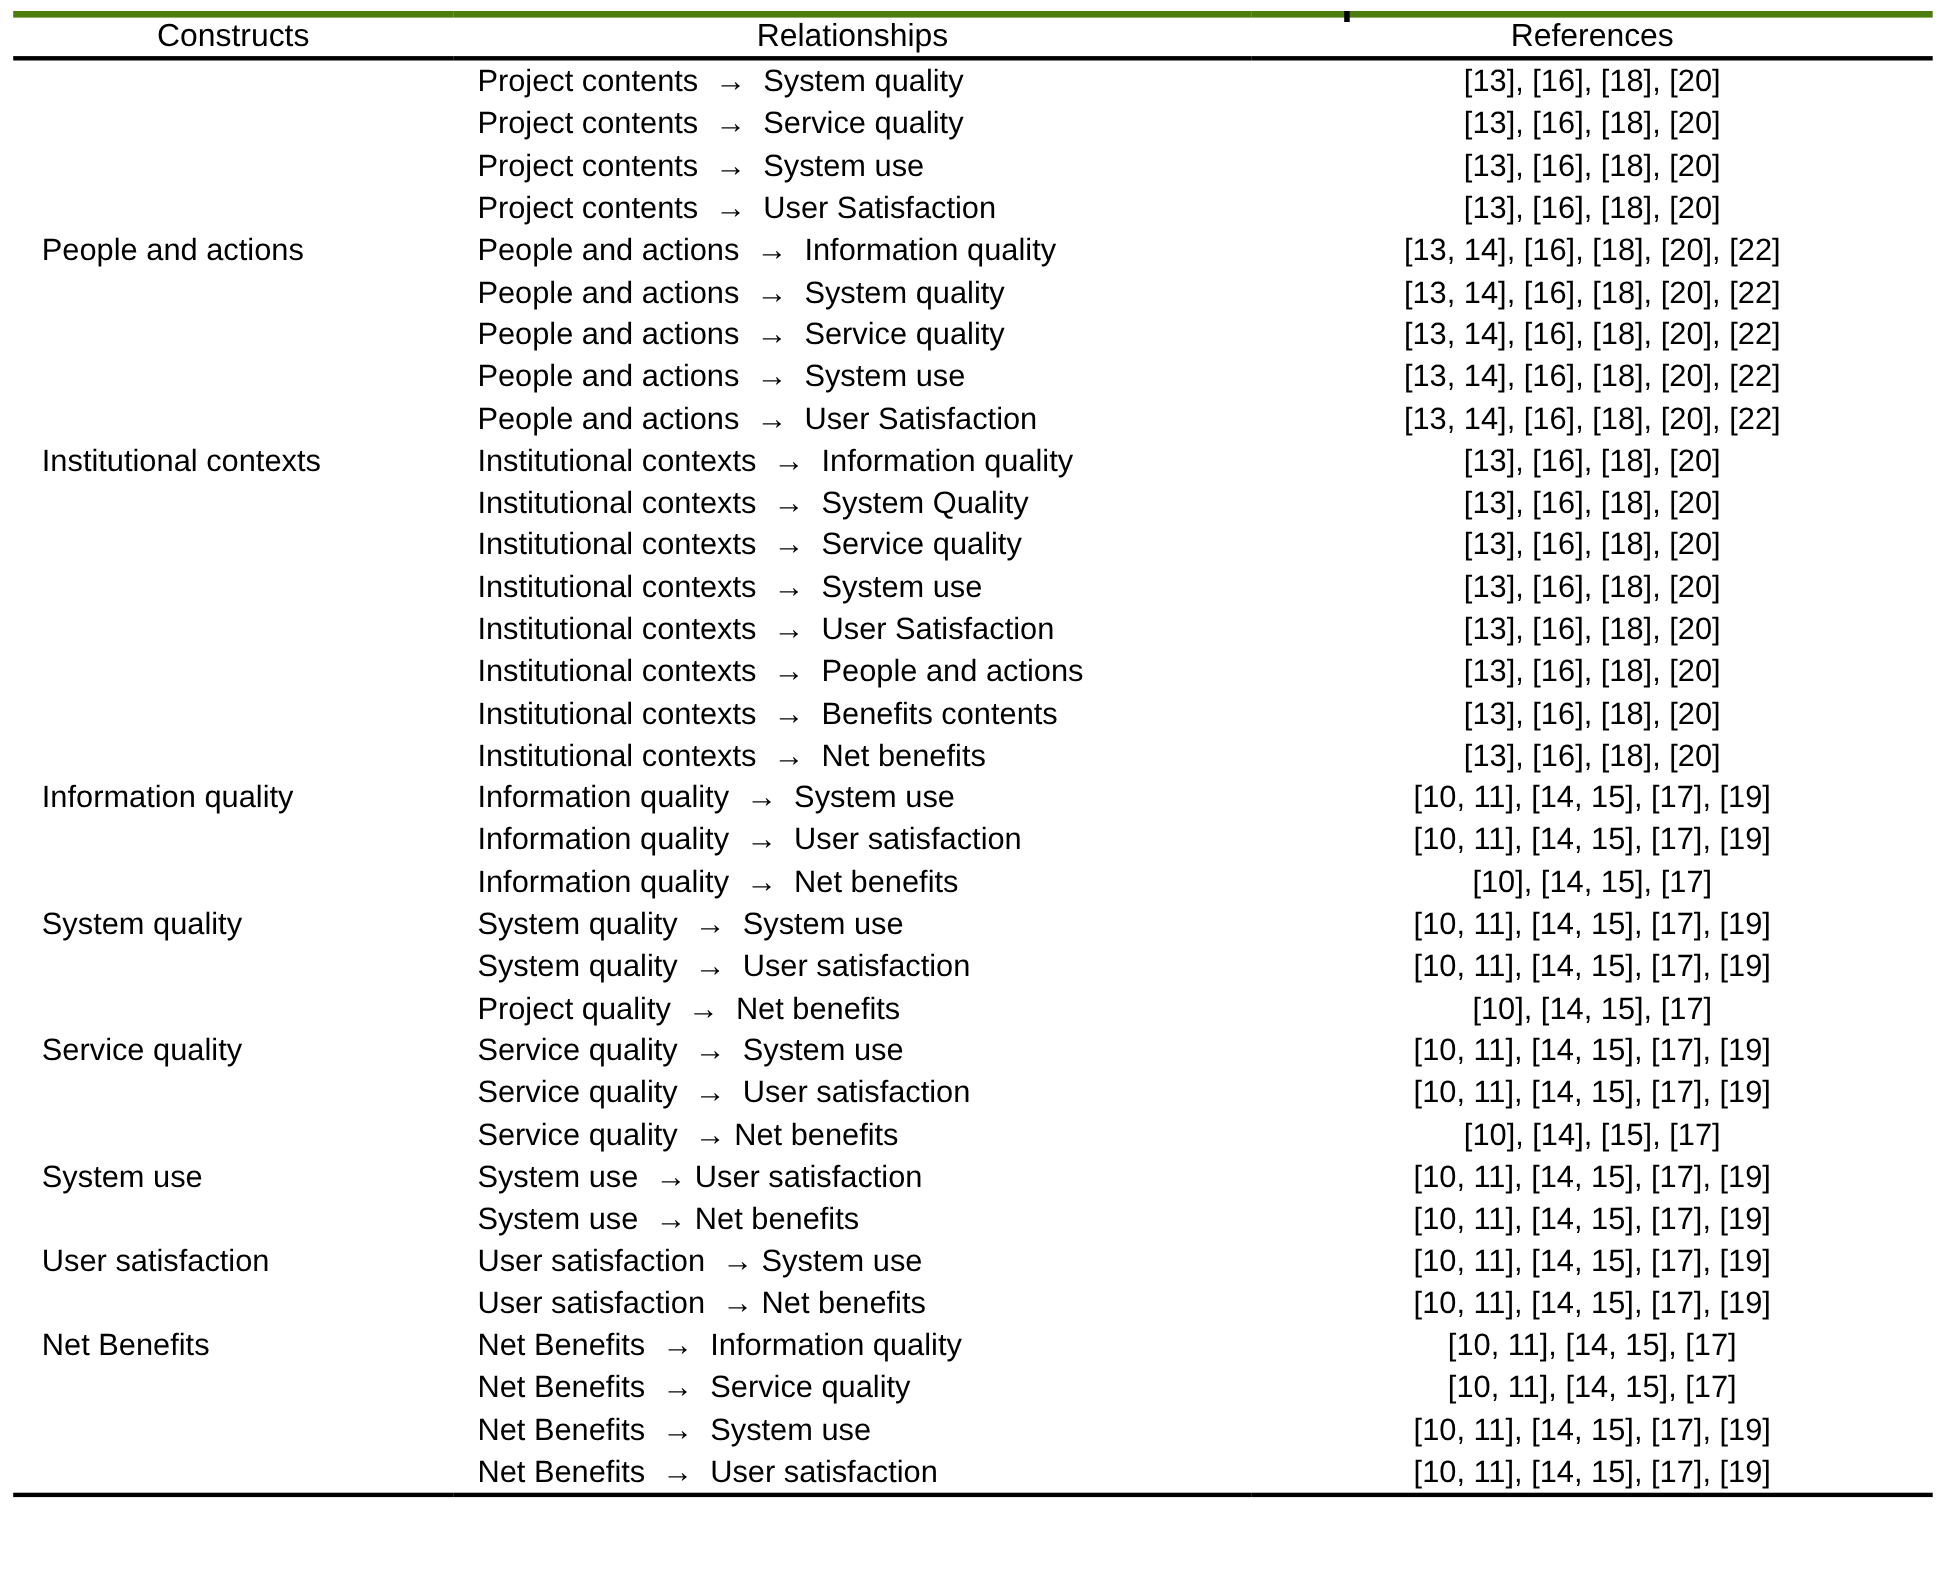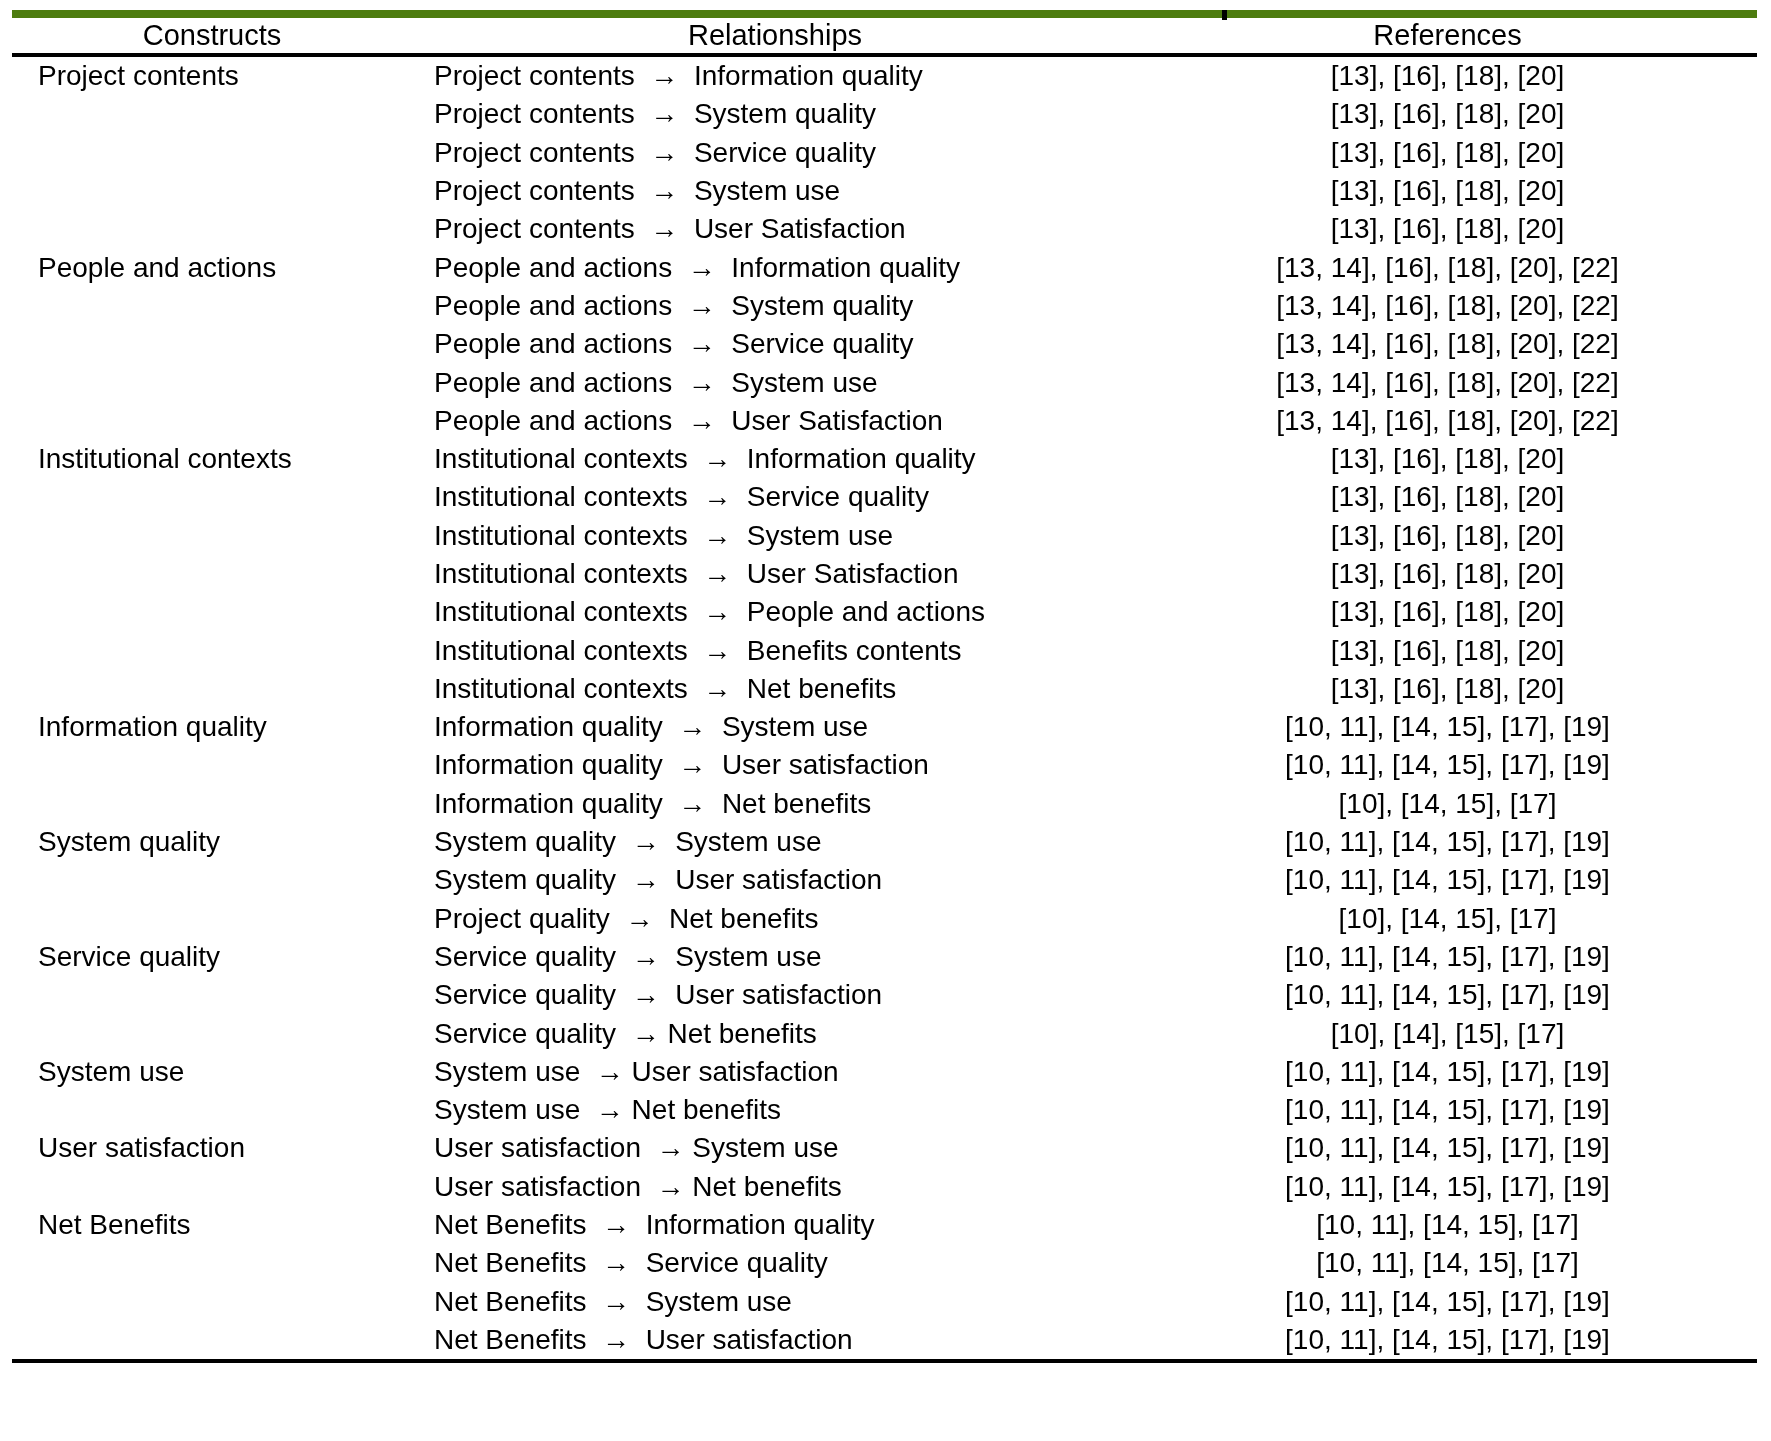--- a/index.html
+++ b/index.html
@@ -27,21 +27,21 @@
       top: 0;
       width: 5px;
       height: 10px;
       background: #000000;
     }
     table.paper-table {
       border-collapse: collapse;
       table-layout: fixed;
       width: 1745px;
       margin: 10px 0 0 12px;
-      border-top: 8px solid #4d7c0f;
+      border-top: 6px solid #4d7c0f;
       border-bottom: 4px solid #000000;
     }
     col.c-construct    { width: 400px; }
     col.c-relationship { width: 726px; }
     col.c-references   { width: 619px; }
     thead th {
       font-weight: 400;
       font-size: 29px;
       text-align: center;
       height: 35px;
@@ -84,25 +84,20 @@
     </colgroup>
     <thead>
       <tr>
         <th>Constructs</th>
         <th>Relationships</th>
         <th>References</th>
       </tr>
     </thead>
     <tbody>
         <tr>
-          <td class="col-construct">Project contents</td>
-          <td class="col-relationship">Project contents  →  Information quality</td>
-          <td class="col-references">[13], [16], [18], [20]</td>
-        </tr>
-        <tr>
           <td class="col-construct"></td>
           <td class="col-relationship">Project contents  →  System quality</td>
           <td class="col-references">[13], [16], [18], [20]</td>
         </tr>
         <tr>
           <td class="col-construct"></td>
           <td class="col-relationship">Project contents  →  Service quality</td>
           <td class="col-references">[13], [16], [18], [20]</td>
         </tr>
         <tr>
@@ -136,20 +131,25 @@
           <td class="col-references">[13, 14], [16], [18], [20], [22]</td>
         </tr>
         <tr>
           <td class="col-construct"></td>
           <td class="col-relationship">People and actions  →  User Satisfaction</td>
           <td class="col-references">[13, 14], [16], [18], [20], [22]</td>
         </tr>
         <tr>
           <td class="col-construct">Institutional contexts</td>
           <td class="col-relationship">Institutional contexts  →  Information quality</td>
+          <td class="col-references">[13], [16], [18], [20]</td>
+        </tr>
+        <tr>
+          <td class="col-construct"></td>
+          <td class="col-relationship">Institutional contexts  →  System Quality</td>
           <td class="col-references">[13], [16], [18], [20]</td>
         </tr>
         <tr>
           <td class="col-construct"></td>
           <td class="col-relationship">Institutional contexts  →  Service quality</td>
           <td class="col-references">[13], [16], [18], [20]</td>
         </tr>
         <tr>
           <td class="col-construct"></td>
           <td class="col-relationship">Institutional contexts  →  System use</td>

